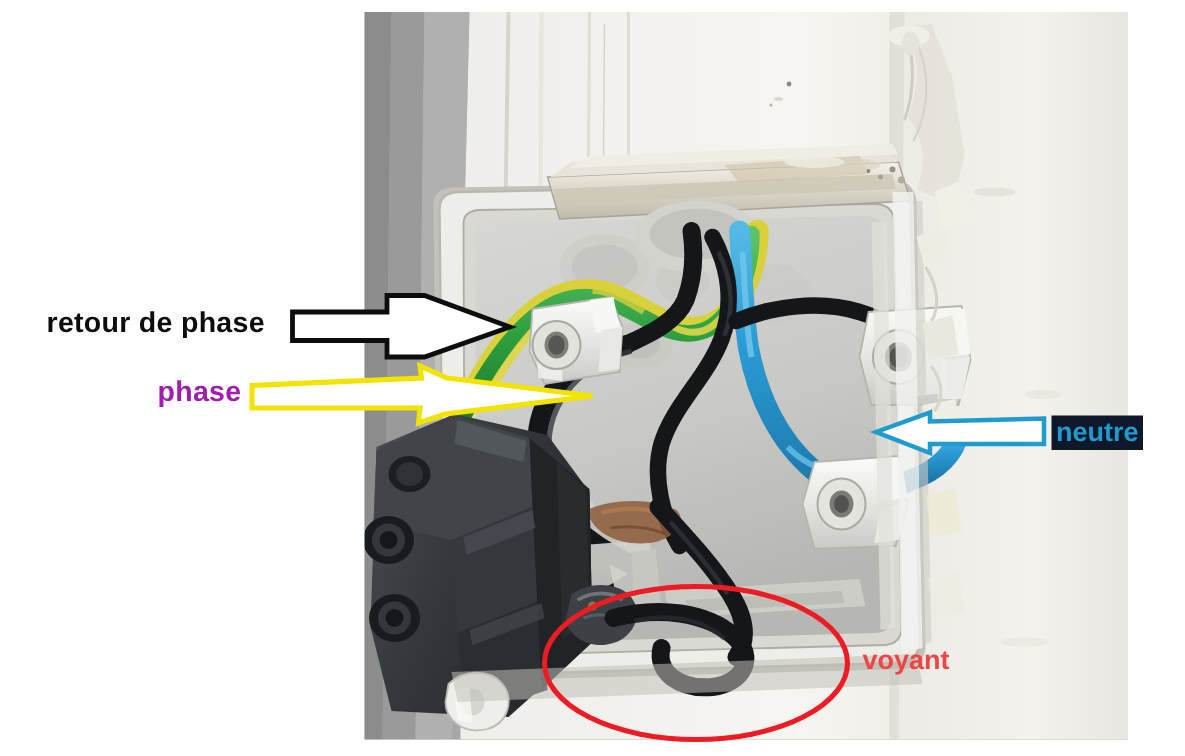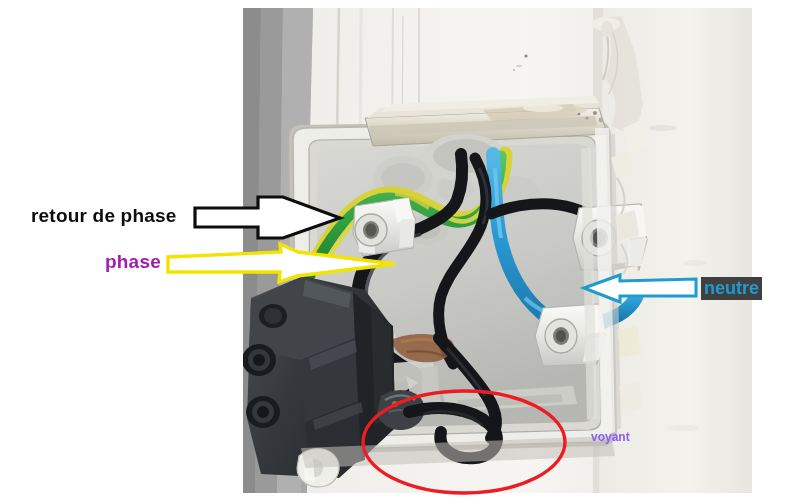--- a/index.html
+++ b/index.html
@@ -8,22 +8,22 @@
   #stage{position:relative;width:790px;height:504px;background:#fff;padding-left:14px;}
 
   
   #photo{position:absolute;left:243px;top:8px;width:509px;height:485px;overflow:hidden;background:#b9b9b9;}
   #photo svg{display:block;}
 
   
   .anno{position:absolute;white-space:nowrap;font-weight:bold;}
   #lbl-retour{left:31px;top:205px;font-size:19px;color:#0d0d0d;letter-spacing:.2px;}
   #lbl-phase{left:105px;top:251px;font-size:19px;color:#a21caf;letter-spacing:.2px;}
-  #lbl-neutre{left:701px;top:277px;font-size:18px;color:#1f9bd0;background:#404040;padding:1px 3px;}
-  #lbl-voyant{left:575px;top:430px;font-size:12px;color:#8b5cf6;margin-left:16px;}
+  #lbl-neutre{left:701px;top:277px;font-size:18px;color:#1f9bd0;background:#0f172a;padding:1px 3px;}
+  #lbl-voyant{left:575px;top:430px;font-size:18px;color:#ef4444;}
 
   
   #shapes{position:absolute;left:0;top:0;width:790px;height:504px;pointer-events:none;}
 </style>
 </head>
 <body>
 
 <div id="stage">
 
   <div id="photo">

